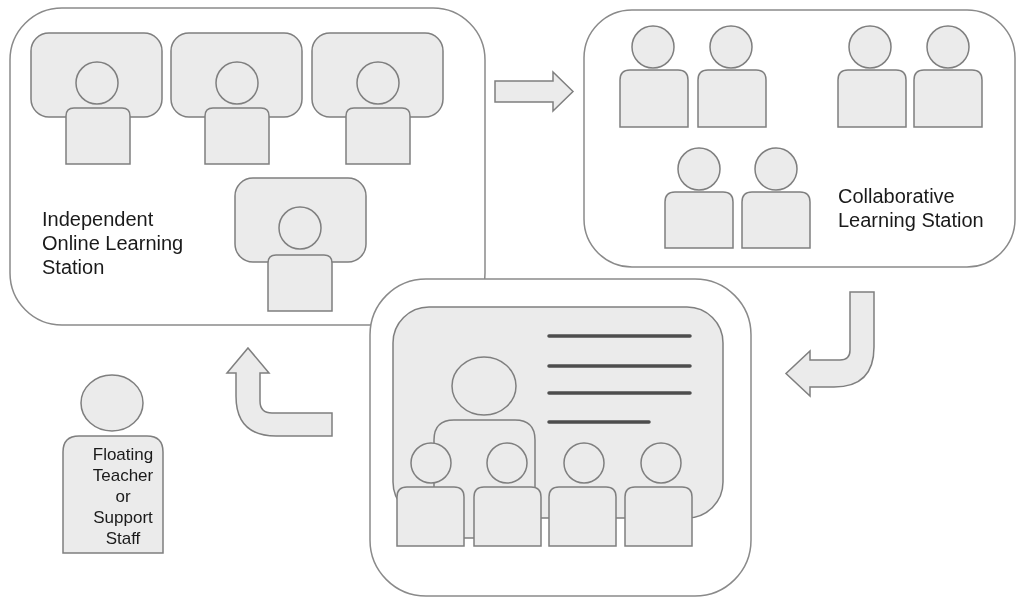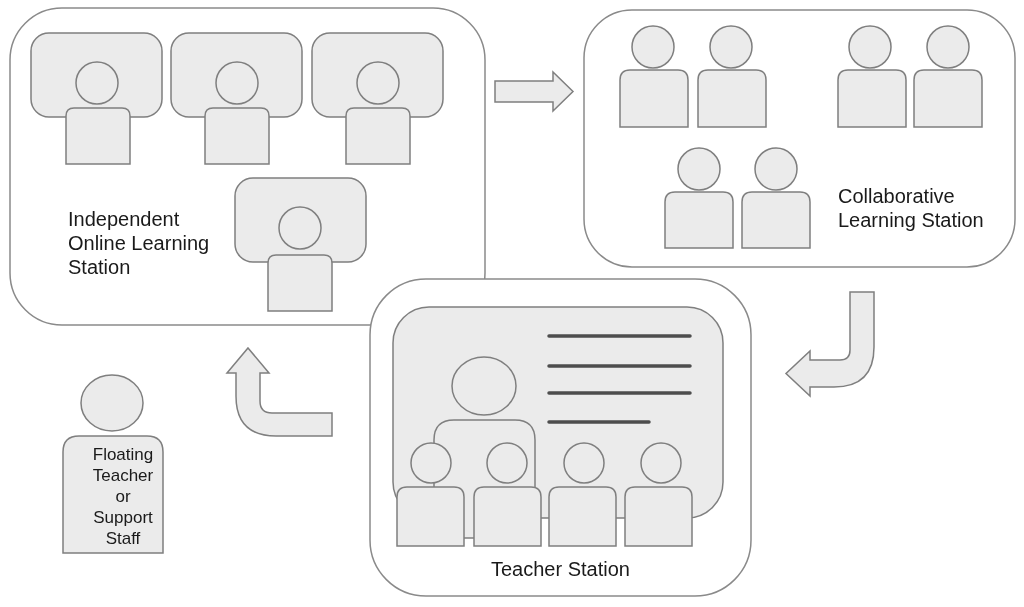--- a/index.html
+++ b/index.html
@@ -110,28 +110,27 @@
       <path class="shape" d="M549,546 L549,497 Q549,487 559,487 L606,487 Q616,487 616,497 L616,546 Z"></path>
       <path class="shape" d="M625,546 L625,497 Q625,487 635,487 L682,487 Q692,487 692,497 L692,546 Z"></path>
     </g>
 
     <g>
       <ellipse class="shape" cx="112" cy="403" rx="31" ry="28"></ellipse>
       <path class="shape" d="M63,553 L63,452 Q63,436 79,436 L147,436 Q163,436 163,452 L163,553 Z"></path>
     </g>
   </svg>
 
-  <div class="label" style="left:42px;top:207px;margin-left:26px;">Independent
+  <div class="label" style="left:42px;top:207px;">Independent
 Online Learning
 Station</div>
 
   <div class="label" style="left:838px;top:184px;">Collaborative
 Learning Station</div>
 
-  <div class="label label-teacher" style="left:370px;top:557px;">Teacher Station</div>
 
   <div class="label label-floating" style="left:63px;top:444px;">Floating
 Teacher
 or
 Support
 Staff</div>
 
 </div>
 
 </body></html>

